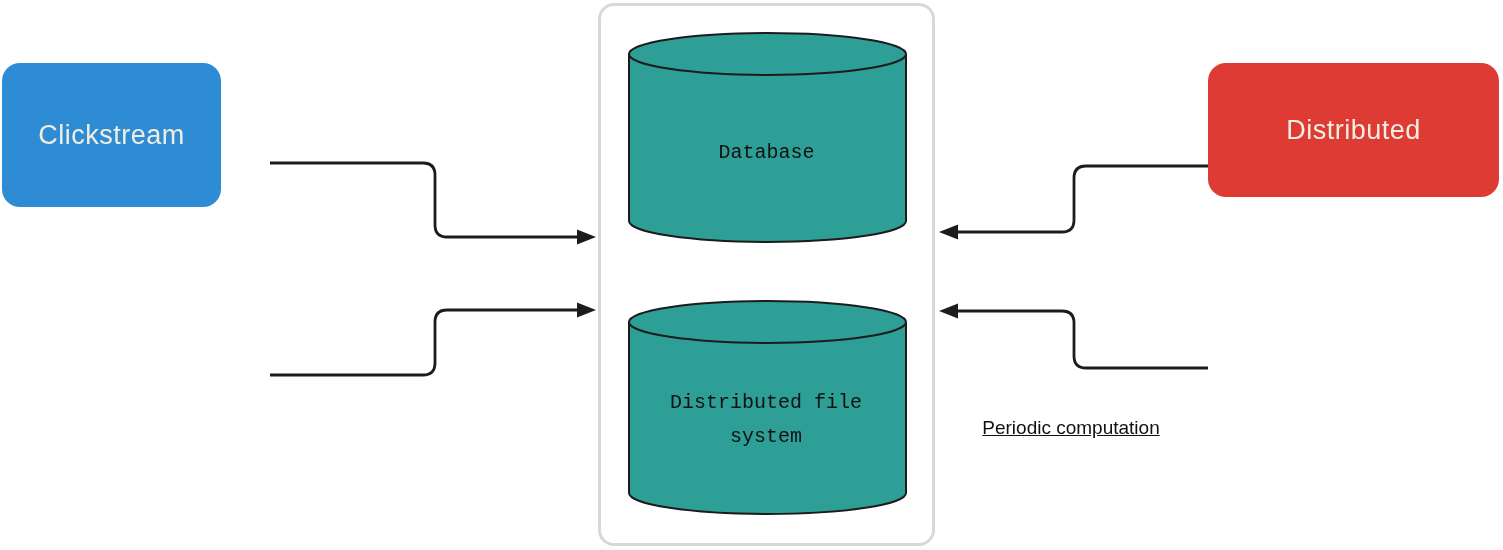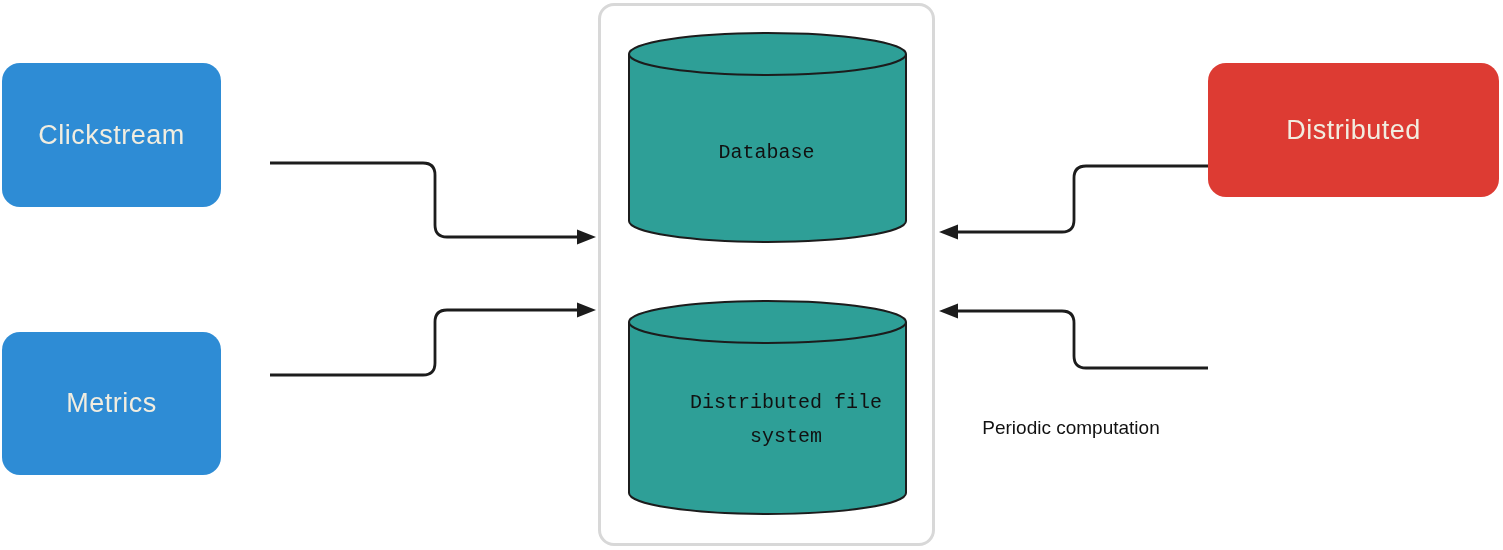--- a/index.html
+++ b/index.html
@@ -42,44 +42,41 @@
   #cyl-dfs      { top: 299px; }
   .cyl-label {
     position: absolute;
     text-align: center;
     color: var(--label-text, #111111);
     font-size: 20px;
     line-height: 34px;
     font-family: Liberation Mono, monospace;
   }
   #label-database { left: 628px; top: 136px; width: 277px; }
-  #label-dfs      { left: 676px; top: 386px; width: 220px; }
+  #label-dfs      { left: 656px; top: 386px; width: 220px; }
   .annotation {
     position: absolute;
     text-align: center;
     color: var(--label-text, #111111);
     font-size: 19px;
     width: 220px;
   }
   #annotation-left  { left: 325px; top: 416px; }
-  #annotation-right { left: 961px; top: 417px; }
+  #annotation-right { left: 961px; top: 417px; text-decoration: underline; }
   .arrows { position: absolute; left: 0; top: 0; pointer-events: none; }
 </style>
 </head>
 <body>
 
 <div class="canvas">
 
   <div class="storage-container"></div>
 
   <div class="box blue" id="node-clickstream">
     <span>Clickstream</span>
-  </div>
-  <div class="box blue" id="node-metrics">
-    <span>Metrics</span>
   </div>
 
   <div class="box red" id="node-application">
     <span>Distributed</span>
   </div>
 
   <svg class="cyl" id="cyl-database" width="281" height="214" viewBox="0 0 281 214">
     <path d="M2,23 v167 a138.5,21 0 0 0 277,0 v-167" style="fill:var(--storage-teal,#2E9F97); stroke:var(--arrow,#1C1C1C); stroke-width:2;"></path>
     <ellipse cx="140.5" cy="23" rx="138.5" ry="21" style="fill:var(--storage-teal,#2E9F97); stroke:var(--arrow,#1C1C1C); stroke-width:2;"></ellipse>
   </svg>

